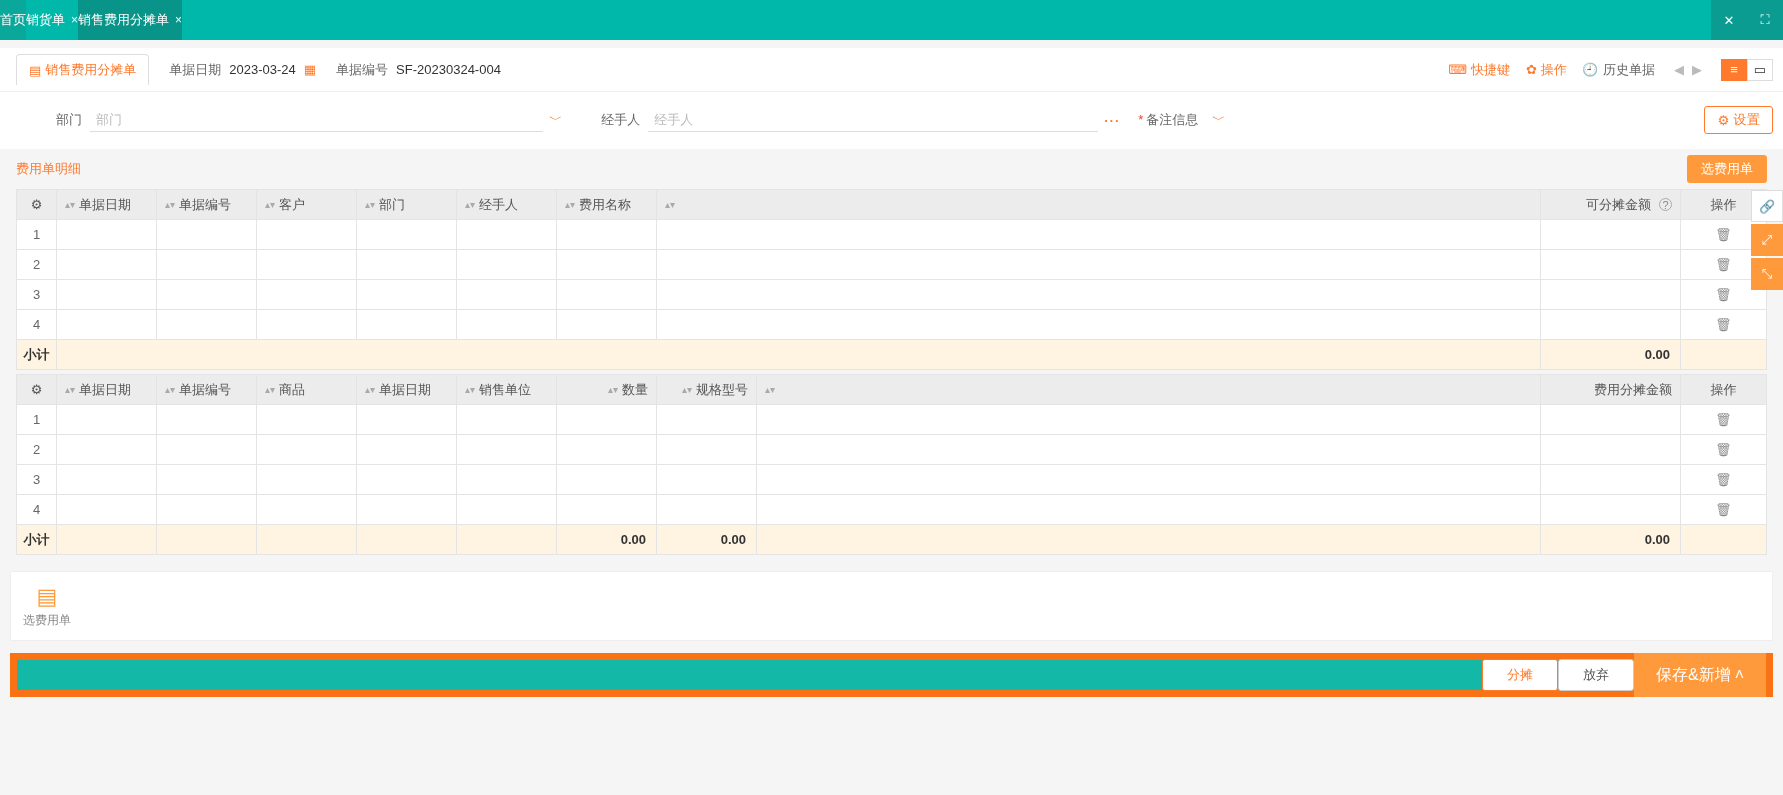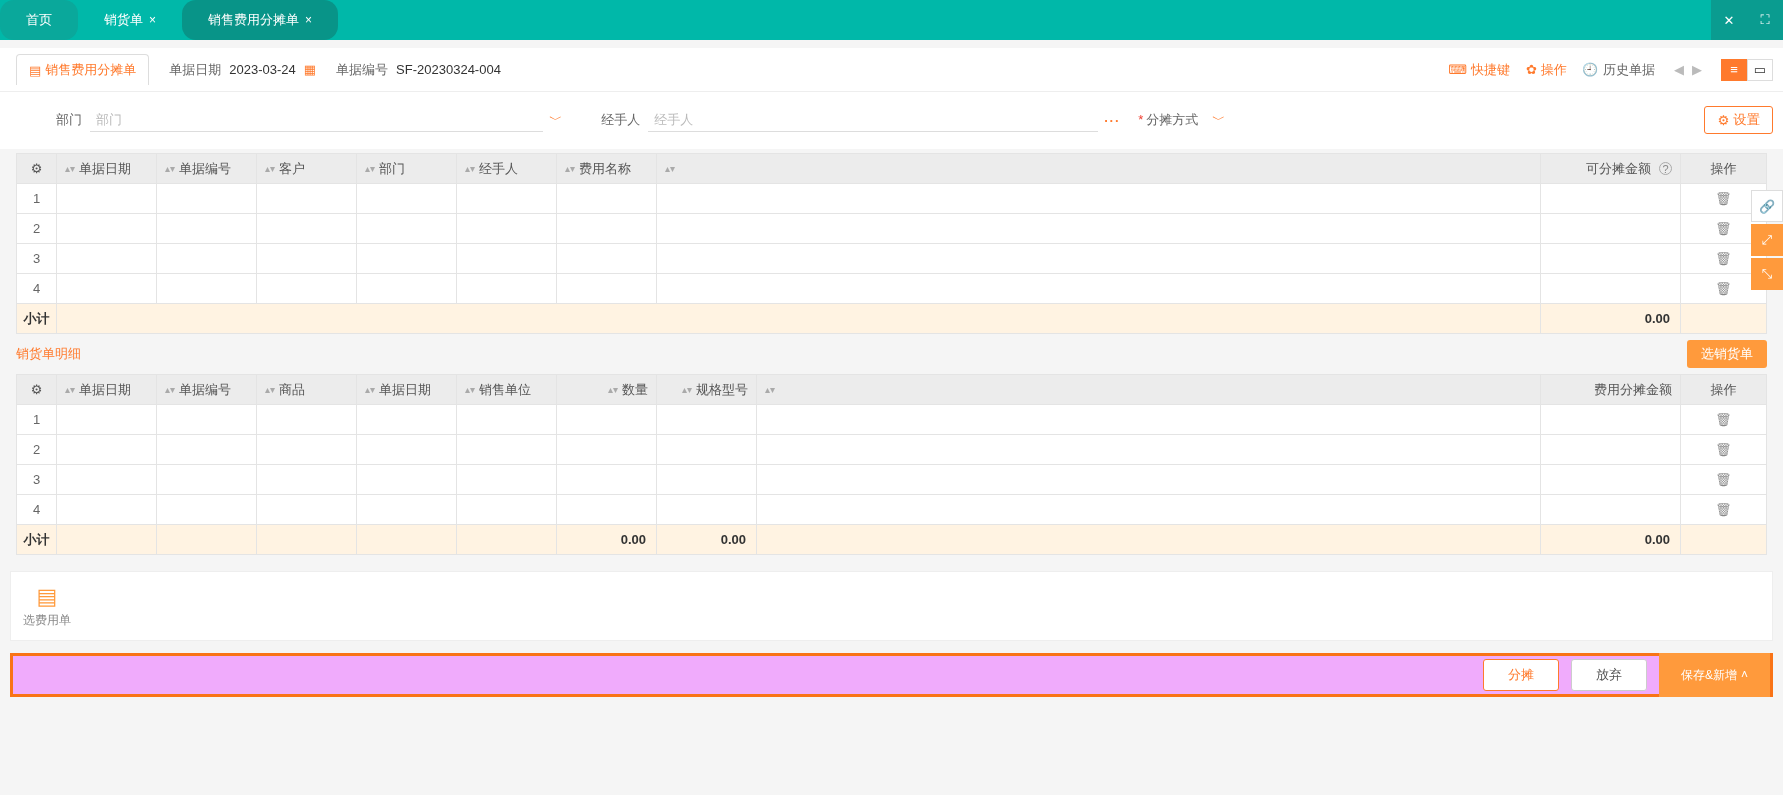--- a/index.html
+++ b/index.html
@@ -1,19 +1,19 @@
 <!DOCTYPE html>
 <html><head>
 <meta charset="utf-8">
 <style>
 * { box-sizing: border-box; margin: 0; padding: 0; }
 body { font-family: "Microsoft YaHei", Arial, sans-serif; font-size: 13px; color: #333; background: #f5f5f5; }
 
 .topbar { background: #00b8a9; height: 40px; display: flex; align-items: center; position: relative; }
-.tab { padding: 0 26px; height: 40px; line-height: 40px; color: #fff; cursor: pointer; display: flex; align-items: center; gap: 6px; border-radius: 14px; }
+.tab { padding: 0 0; height: 40px; line-height: 40px; color: #fff; cursor: pointer; display: flex; align-items: center; gap: 6px; }
 .tab.home { background: #0aa89b; }
 .tab.active { background: #089488; }
 .tab .close { font-size: 12px; }
 .topbar-right { position: absolute; right: 0; display: flex; }
 .topbar-btn { width: 36px; height: 40px; display: flex; align-items: center; justify-content: center; color: #fff; cursor: pointer; }
 .topbar-btn.dark { background: #0a9c90; }
 
 .toolbar { background: #fff; height: 44px; display: flex; align-items: center; padding: 0 10px; border-bottom: 1px solid #eee; margin-top: 8px; }
 .doc-tab { border: 1px solid #ddd; border-bottom: none; border-radius: 4px 4px 0 0; padding: 6px 12px; color: #ff7a2d; margin-left: 6px; display: flex; align-items: center; gap: 4px; background:#fff;}
 .field-inline { display: flex; align-items: center; margin-left: 20px; gap: 8px; }
@@ -59,24 +59,24 @@
 .subtotal-row td { background:#fff3e2; font-weight:bold; }
 .subtotal-row .lbltd { text-align:center; color:#333; }
 .num-right { text-align:right; padding-right:10px !important; }
 
 .remarks { background:#fff; margin:16px 10px 0 10px; border:1px solid #eee; display:flex; align-items:center; min-height:70px; }
 .rem-left { width:72px; text-align:center; color:#888; font-size:12px; }
 .rem-left .icon { color:#ff9a3c; font-size:22px; display:block; margin-bottom:2px; }
 .rem-input { flex:1; border:none; outline:none; font-size:13px; padding:8px; color:#333; }
 .rem-input::placeholder { color:#bbb; }
 
-.footer { position:relative; background:#f0abfc; margin:12px 10px 0 10px; border:3px solid #f97316; height:44px; display:flex; align-items:center; justify-content:flex-end; padding:0 0 0 12px; gap:12px; }
+.footer { position:relative; background:#14b8a6; margin:12px 10px 0 10px; border:7px solid #f97316; height:44px; display:flex; align-items:center; justify-content:flex-end; padding:0 0 0 12px; gap:0; }
 .btn-outline-o { border:1px solid #ff7a2d; color:#ff7a2d; background:#fff; border-radius:3px; padding:6px 24px; cursor:pointer; font-size:13px; }
 .btn-outline-g { border:1px solid #ccc; color:#555; background:#fff; border-radius:3px; padding:6px 24px; cursor:pointer; font-size:13px; }
-.btn-primary { background:#ff9a3c; color:#fff; border:none; padding:0 22px; height:44px; cursor:pointer; font-size:12px; display:flex; align-items:center; gap:4px; }
+.btn-primary { background:#ff9a3c; color:#fff; border:none; padding:0 22px; height:44px; cursor:pointer; font-size:16px; display:flex; align-items:center; gap:4px; }
 
 .sidebar-float { position:fixed; right:0; top:190px; display:flex; flex-direction:column; }
 .sf { width:32px; height:32px; display:flex; align-items:center; justify-content:center; margin-bottom:2px; }
 .sf.plain { background:#fff; border:1px solid #ddd; color:#888; }
 .sf.orange { background:#ff9a3c; color:#fff; }
 
 .help-q { font-size:11px; border:1px solid #aaa; border-radius:50%; width:13px; height:13px; display:inline-flex; align-items:center; justify-content:center; color:#888; margin-left:4px;}
 </style>
 </head>
 <body>
@@ -142,30 +142,34 @@
     <span class="lbl">部门</span>
     <input class="finput" placeholder="部门" style="">
     <span class="suffix">﹀</span>
   </div>
   <div class="fgroup">
     <span class="lbl">经手人</span>
     <input class="finput" placeholder="经手人" style="">
     <span class="suffix more">···</span>
   </div>
   <div class="fgroup">
-    <span class="lbl"><span class="req">*</span><span>分摊方式</span></span>
+    <span class="lbl"><span class="req">*</span><span>备注信息</span></span>
     <span class="suffix">﹀</span>
   </div>
   <button class="setbtn">
       <span>⚙</span>
       <span>设置</span>
     </button>
 </div>
 
 <div class="section">
+  <div class="section-hdr">
+    <span class="sec-title">费用单明细</span>
+    <button class="sec-btn">选费用单</button>
+  </div>
   <table class="table">
     <thead>
         <tr>
       <th class="col-idx">
             <div class="th-inner center">
               <span>⚙</span>
             </div>
           </th>
       <th style="width:100px">
             <div class="th-inner">
@@ -276,24 +280,20 @@
       <td class="lbltd" colspan="1">小计</td>
       <td colspan="7"></td>
       <td class="num-right">0.00</td>
       <td></td>
     </tr>
   </tbody>
     </table>
 </div>
 
 <div class="section">
-  <div class="section-hdr">
-    <span class="sec-title">销货单明细</span>
-    <button class="sec-btn">选销货单</button>
-  </div>
   <table class="table">
     <thead>
         <tr>
       <th class="col-idx">
             <div class="th-inner center">
               <span>⚙</span>
             </div>
           </th>
       <th style="width:100px">
             <div class="th-inner">

